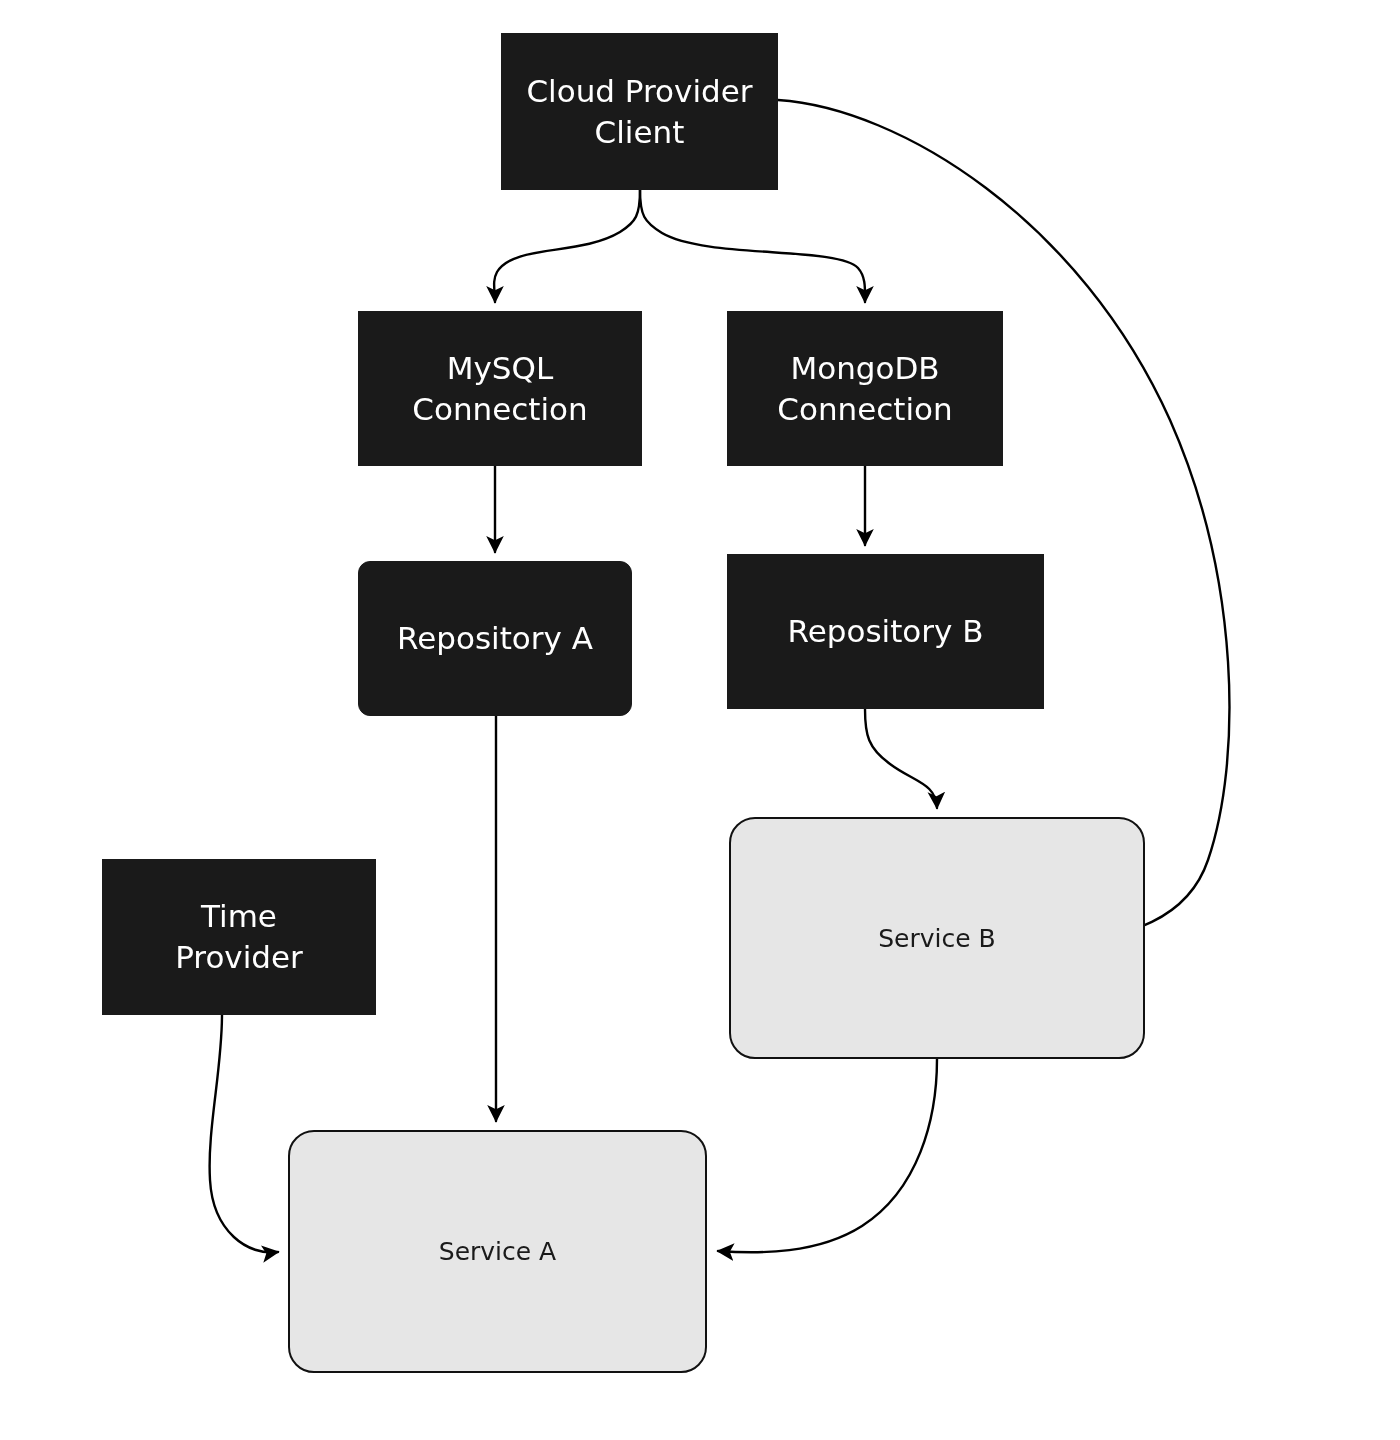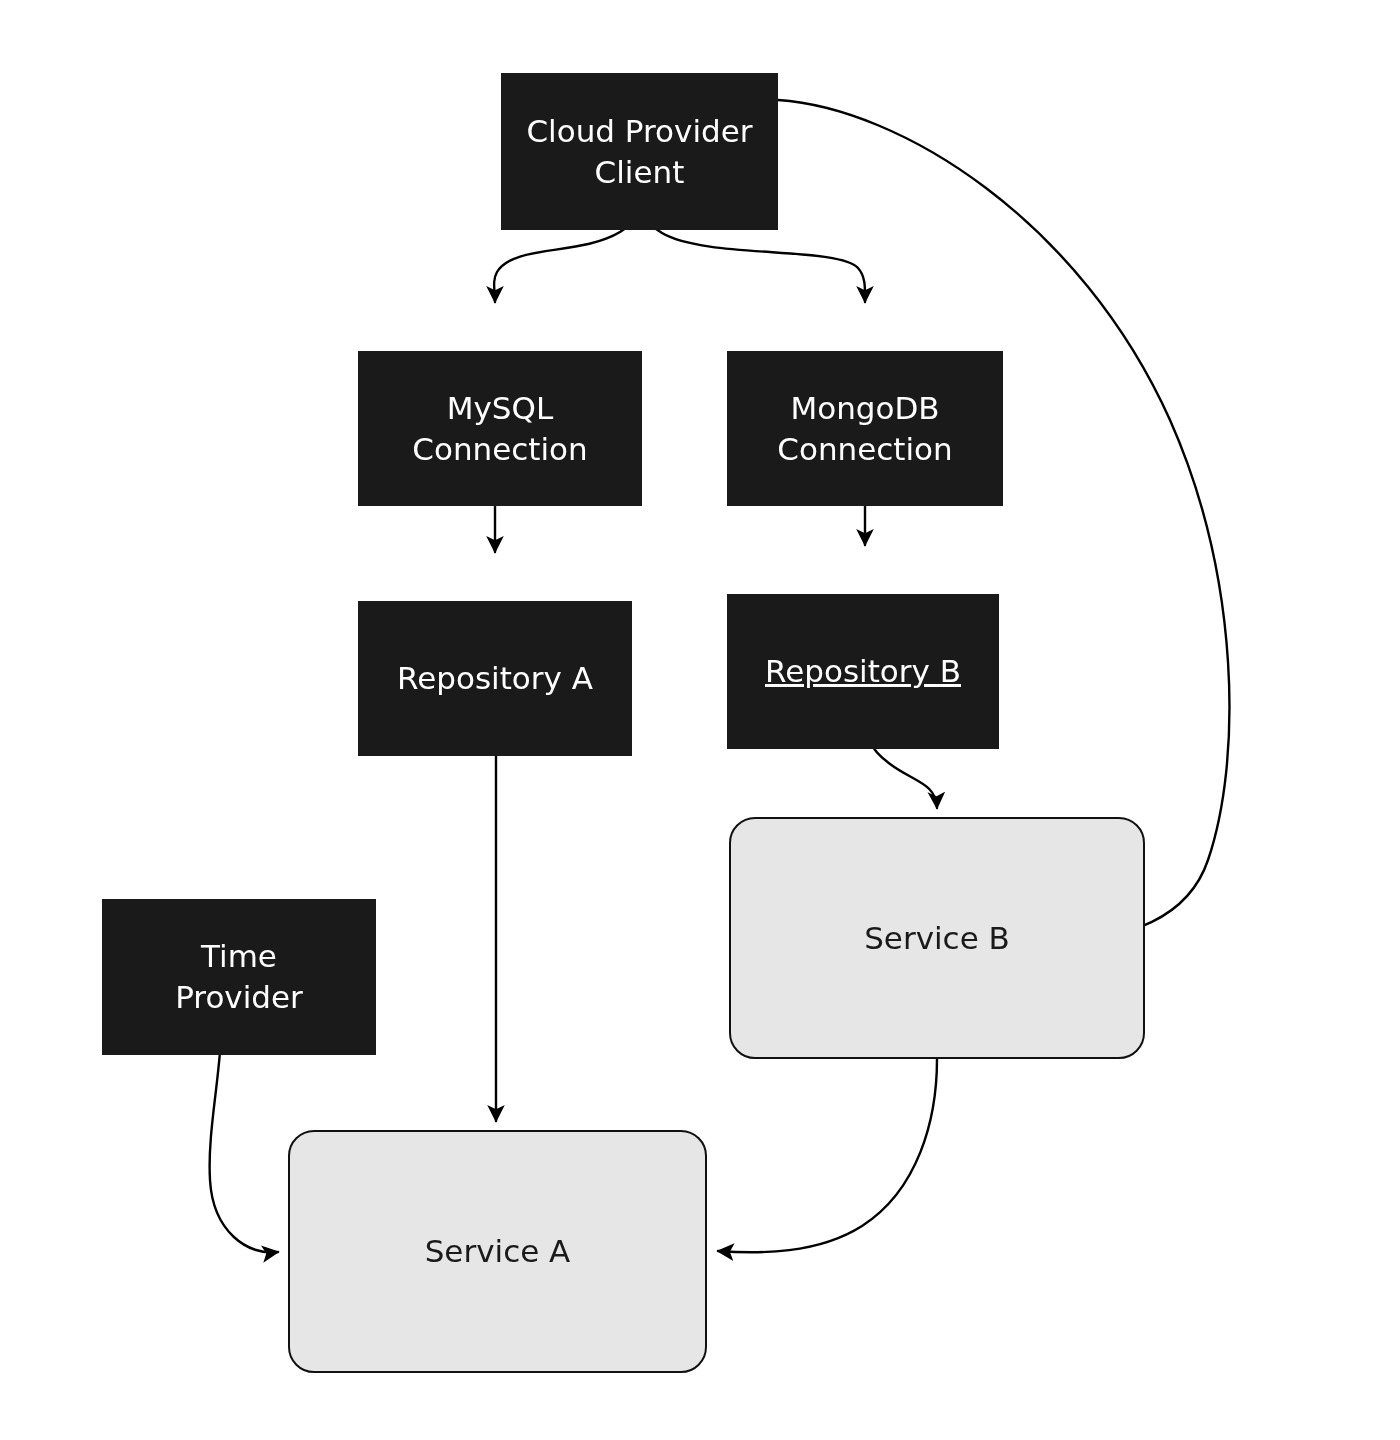--- a/index.html
+++ b/index.html
@@ -33,28 +33,27 @@
     justify-content: center;
     text-align: center;
     line-height: 1.32;
     z-index: 2;
   }
   .node-dark {
     background: #1a1a1a;
     color: #ffffff;
     border: 1px solid #1a1a1a;
     font-size: 31px;
-    margin-top: 40px;
   }
   .node-service {
     background: #e6e6e6;
     color: #1a1a1a;
     border: 2px solid #111111;
     border-radius: 26px;
-    font-size: 31px;
+    font-size: 25px;
   }
   .node-label {
     display: block;
     white-space: pre-line;
     padding: 0 6px;
   }
 </style>
 </head>
 <body>
 
@@ -85,24 +84,24 @@
 Client</span>
       </div>
       <div class="node node-dark" style="left: 358px; top: 311px; width: 284px; height: 155px;">
         <span class="node-label">MySQL
 Connection</span>
       </div>
       <div class="node node-dark" style="left: 727px; top: 311px; width: 276px; height: 155px;">
         <span class="node-label">MongoDB
 Connection</span>
       </div>
-      <div class="node node-dark" style="left: 358px; top: 561px; width: 274px; height: 155px;">
+      <div class="node node-dark" style="left: 358px; top: 561px; width: 274px; height: 155px; border-radius: 12px;">
         <span class="node-label">Repository A</span>
       </div>
-      <div class="node node-dark" style="left: 727px; top: 554px; width: 272px; height: 155px; text-decoration: underline;">
+      <div class="node node-dark" style="left: 727px; top: 554px; width: 317px; height: 155px;">
         <span class="node-label">Repository B</span>
       </div>
       <div class="node node-dark" style="left: 102px; top: 859px; width: 274px; height: 156px;">
         <span class="node-label">Time
 Provider</span>
       </div>
       <div class="node node-service" style="left: 729px; top: 817px; width: 416px; height: 242px;">
         <span class="node-label">Service B</span>
       </div>
       <div class="node node-service" style="left: 288px; top: 1130px; width: 419px; height: 243px;">

